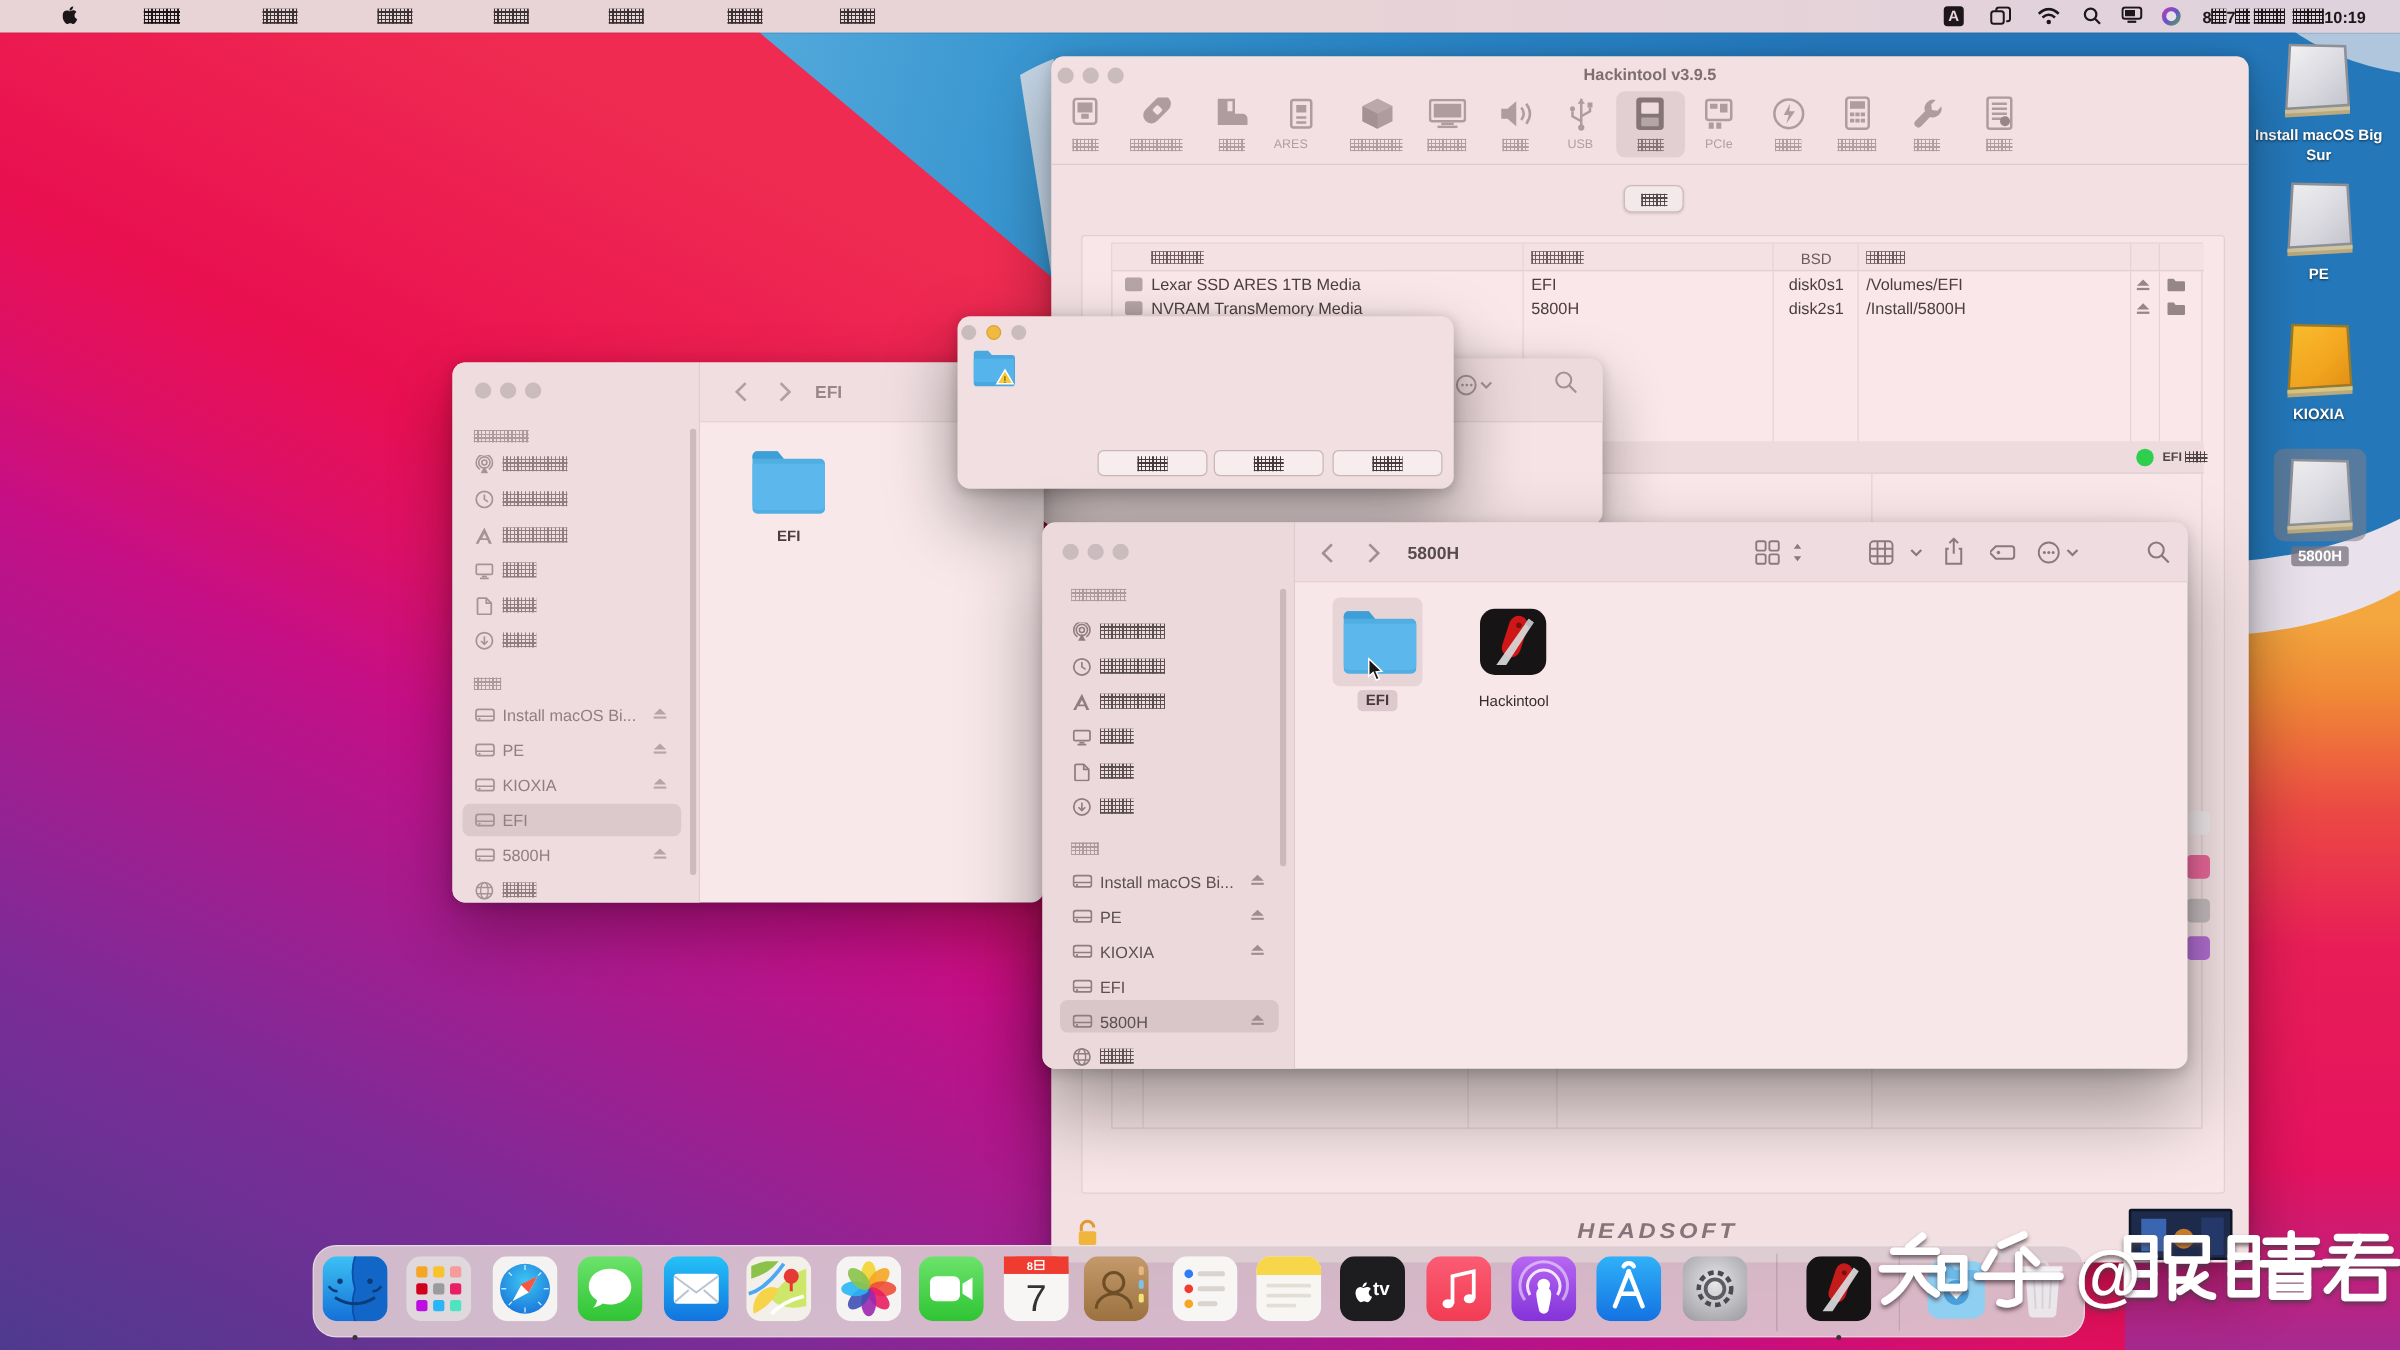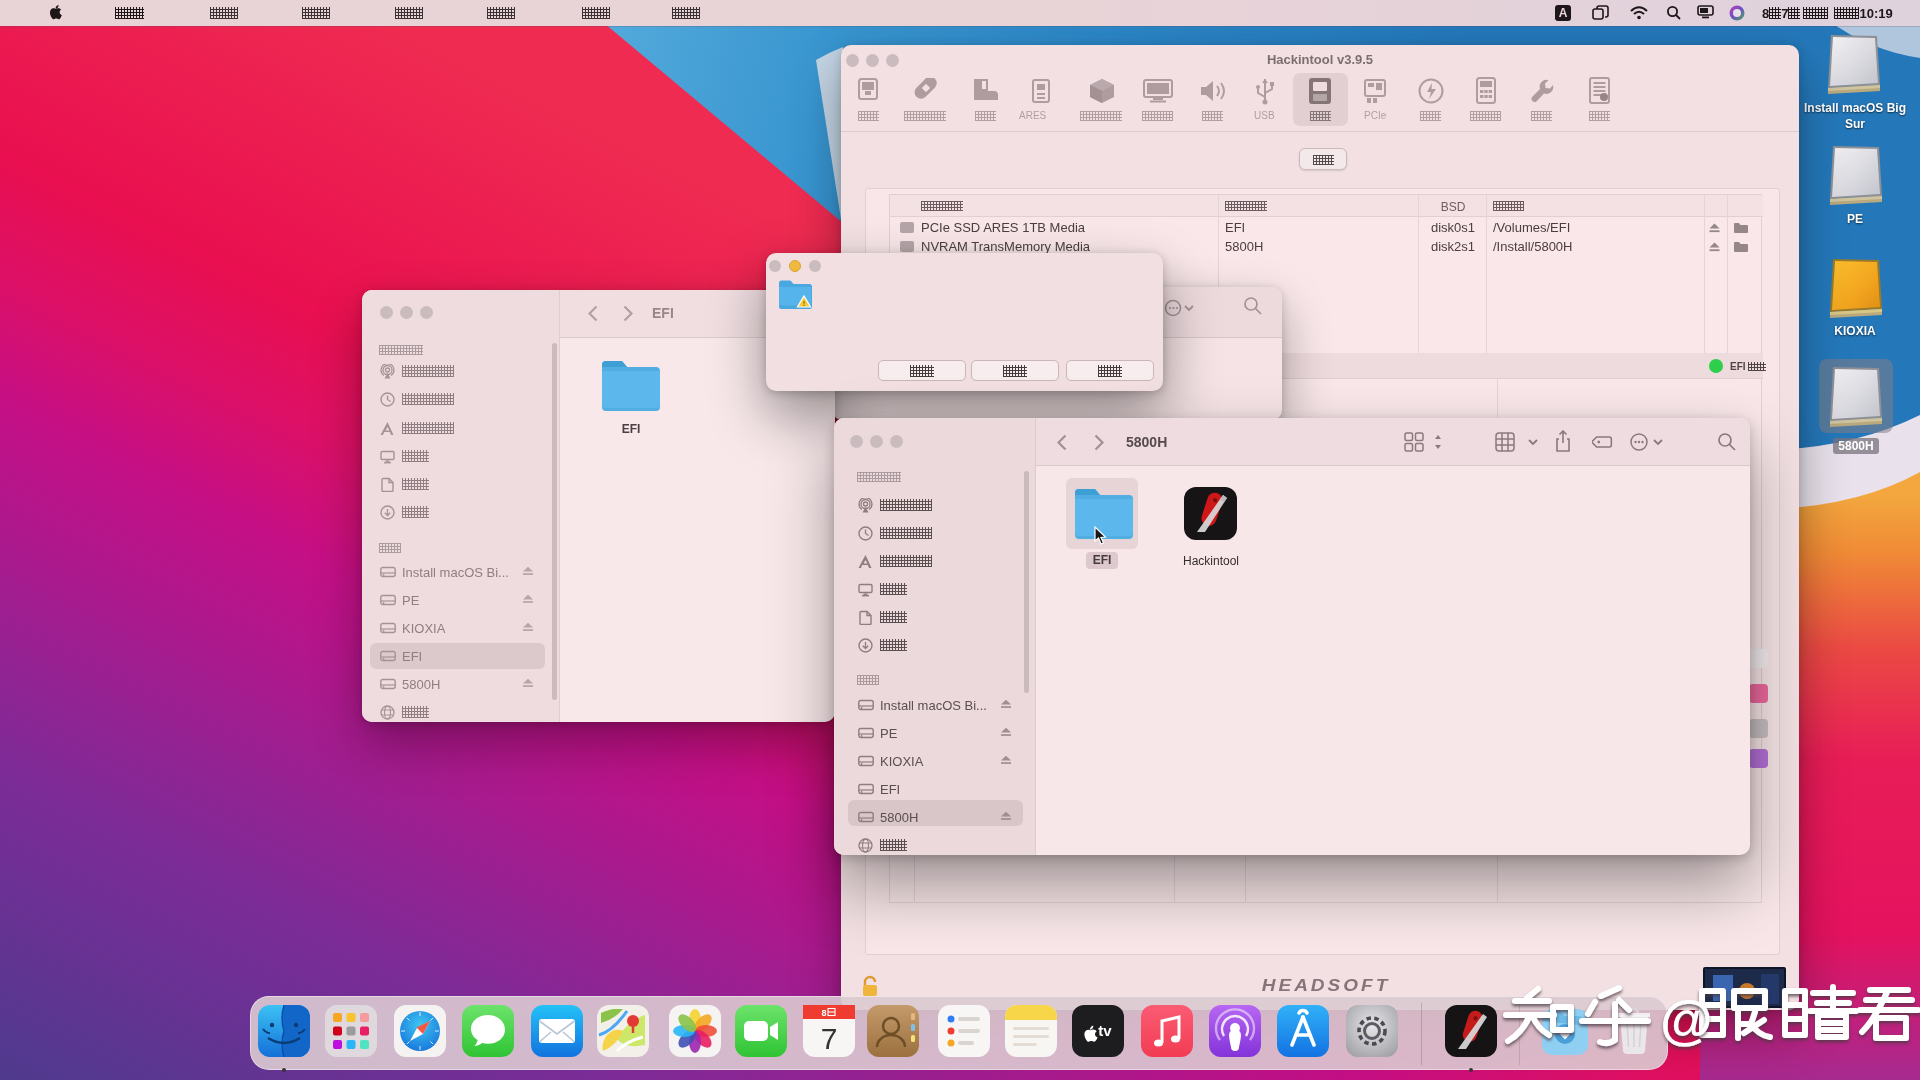--- a/index.html
+++ b/index.html
@@ -223,21 +223,21 @@
    <div class="abs" style="left:534px;top:5px;width:58px;font-size:12px;color:#6b5d5f;text-align:center">BSD</div>
    <span class="zs" style="position:absolute;left:603px;top:6px;width:31px;color:#6b5d5f"></span>
 
    <div class="abs" style="left:328px;top:0;width:1px;height:158px;background:#e6d3d6"></div>
    <div class="abs" style="left:528px;top:0;width:1px;height:158px;background:#e6d3d6"></div>
    <div class="abs" style="left:596px;top:0;width:1px;height:158px;background:#e6d3d6"></div>
    <div class="abs" style="left:814px;top:0;width:1px;height:158px;background:#e6d3d6"></div>
    <div class="abs" style="left:837px;top:0;width:1px;height:158px;background:#e6d3d6"></div>
 
    <div class="abs" style="left:10px;top:27px;width:14px;height:11px;background:#b5a5a8;border-radius:2px"></div>
-   <div class="abs" style="left:31px;top:25px;font-size:13px;color:#4a3e40">PCIe SSD ARES 1TB Media</div>
+   <div class="abs" style="left:31px;top:25px;font-size:13px;color:#4a3e40">Lexar SSD ARES 1TB Media</div>
    <div class="abs" style="left:335px;top:25px;font-size:13px;color:#4a3e40">EFI</div>
    <div class="abs" style="left:534px;top:25px;width:58px;font-size:13px;color:#4a3e40;text-align:center">disk0s1</div>
    <div class="abs" style="left:603px;top:25px;font-size:13px;color:#4a3e40">/Volumes/EFI</div>
    <div class="abs" style="left:10px;top:46px;width:14px;height:11px;background:#b5a5a8;border-radius:2px"></div>
    <div class="abs" style="left:31px;top:44px;font-size:13px;color:#4a3e40">NVRAM TransMemory Media</div>
    <div class="abs" style="left:335px;top:44px;font-size:13px;color:#4a3e40">5800H</div>
    <div class="abs" style="left:534px;top:44px;width:58px;font-size:13px;color:#4a3e40;text-align:center">disk2s1</div>
    <div class="abs" style="left:603px;top:44px;font-size:13px;color:#4a3e40">/Install/5800H</div>
    <svg class="abs" style="left:818px;top:28px" width="13" height="10" viewBox="0 0 13 10">
           <path d="M1.5,5.5 L6.5,0.5 L11.5,5.5 Z" fill="#958688"></path>

